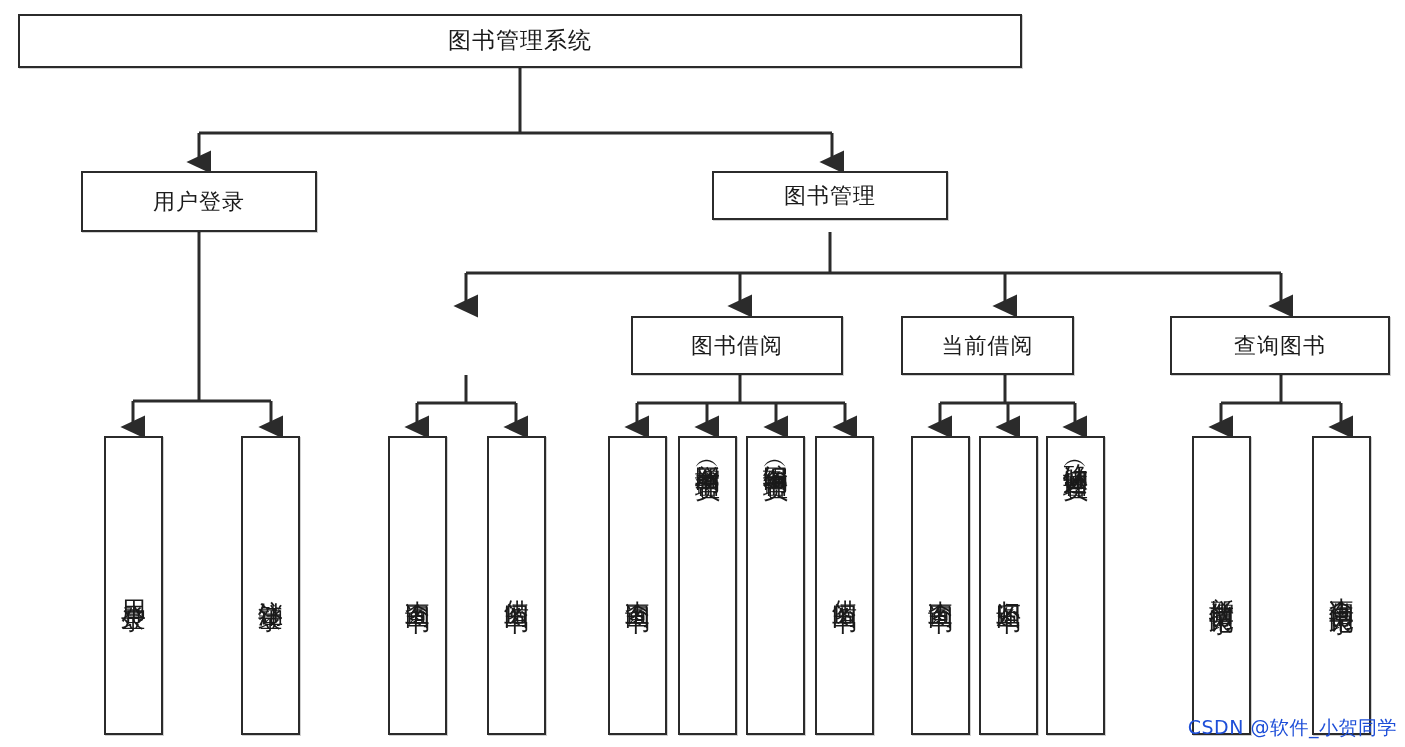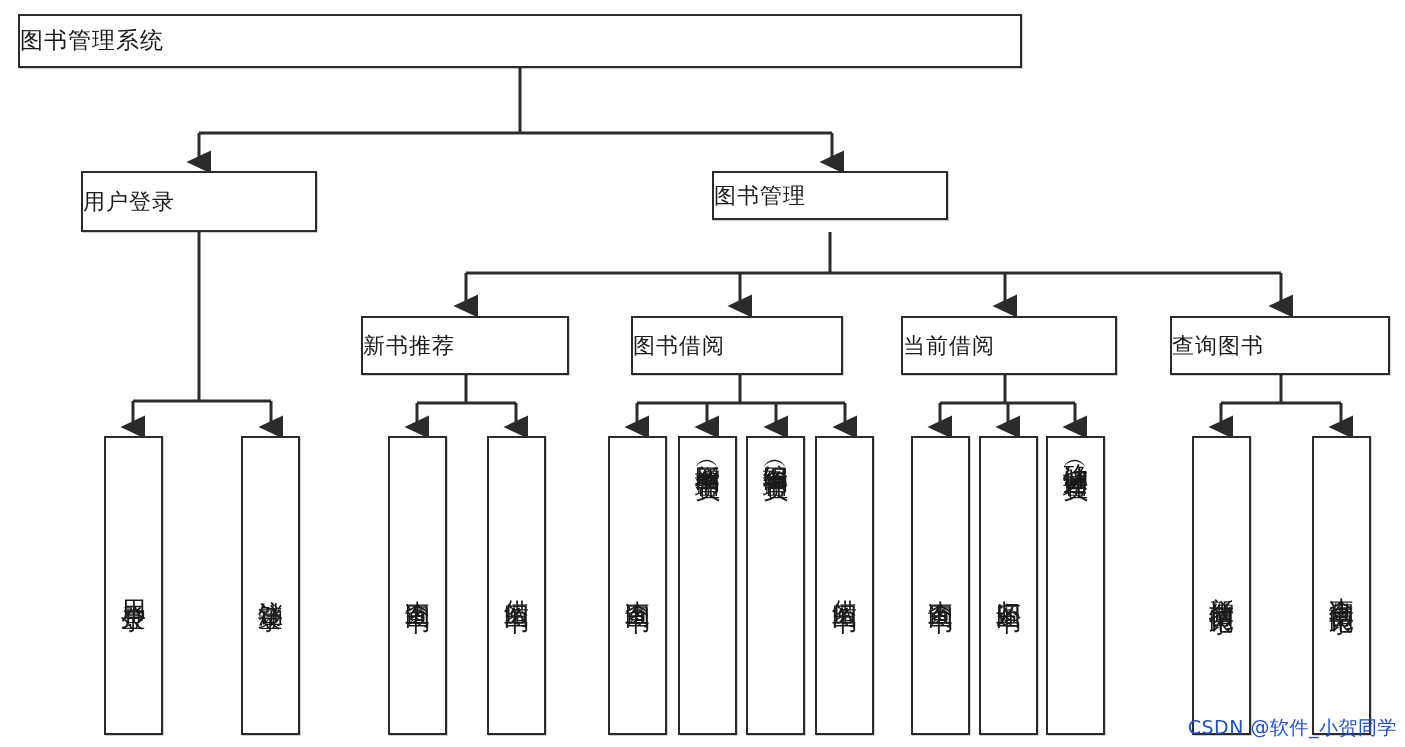--- a/index.html
+++ b/index.html
@@ -25,20 +25,21 @@
     height: 747px;
     pointer-events: none;
   }
   .node {
     position: absolute;
     box-sizing: border-box;
     border: 2.5px solid #2b2b2b;
     background: #ffffff;
     display: flex;
     align-items: center;
+    justify-content: center;
     color: #1a1a1a;
     box-shadow: 1px 1px 0 rgba(0,0,0,0.18);
   }
   .node .label {
     line-height: 1.18;
     text-align: center;
     white-space: nowrap;
   }
   .node.horiz .label {
     font-size: 22px;
@@ -138,29 +139,26 @@
   </div>
 
   <div class="node horiz" style="left:81px; top:171px; width:236px; height:61px;">
     <span class="label">用户登录</span>
   </div>
 
   <div class="node horiz" style="left:712px; top:171px; width:236px; height:49px;">
     <span class="label">图书管理</span>
   </div>
 
-  <div class="node horiz" style="left:361px; top:316px; width:208px; height:59px;">
-    <span class="label">新书推荐</span>
-  </div>
 
   <div class="node horiz" style="left:631px; top:316px; width:212px; height:59px;">
     <span class="label">图书借阅</span>
   </div>
 
-  <div class="node horiz" style="left:901px; top:316px; width:216px; height:59px;">
+  <div class="node horiz" style="left:901px; top:316px; width:173px; height:59px;">
     <span class="label">当前借阅</span>
   </div>
 
   <div class="node horiz" style="left:1170px; top:316px; width:220px; height:59px;">
     <span class="label">查询图书</span>
   </div>
 
   <div class="node vert centered" style="left:104px; top:436px; width:59px; height:299px;">
     <span class="label">用户登录</span>
   </div>

